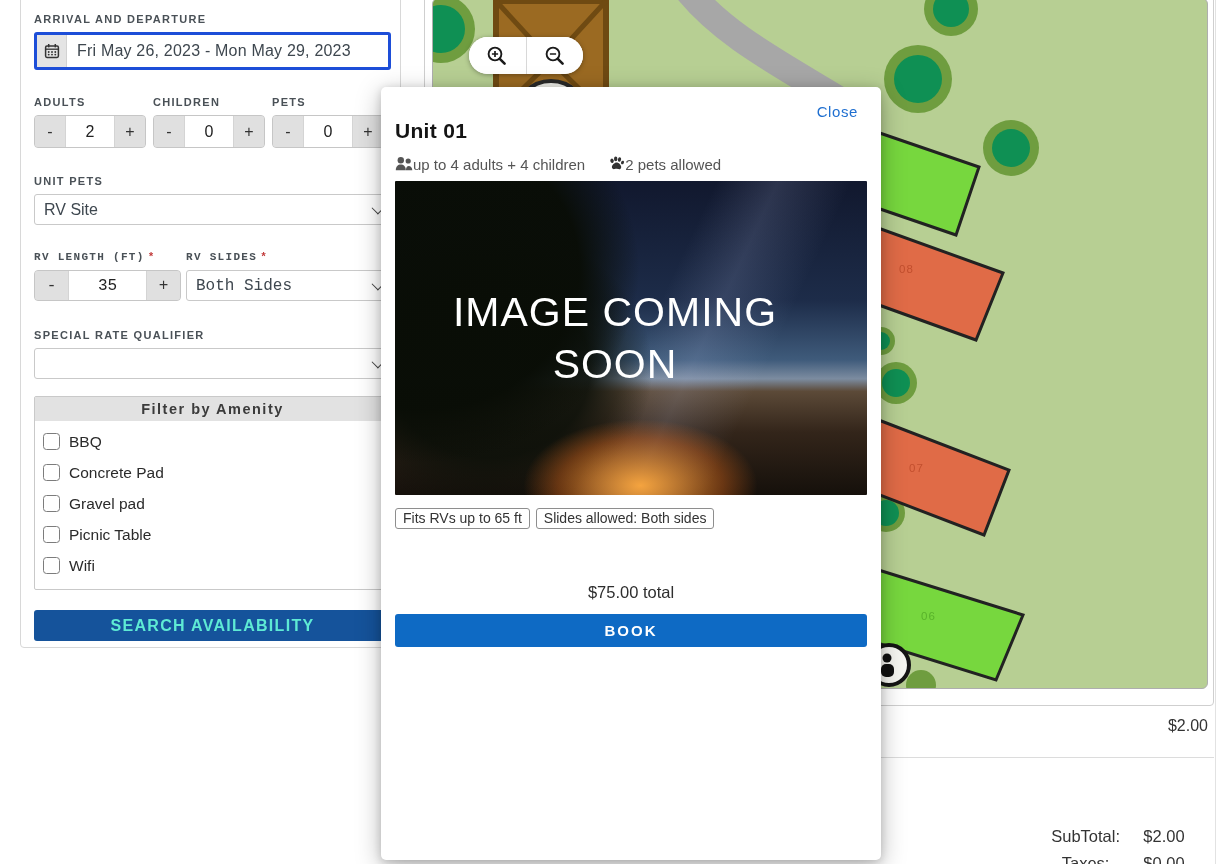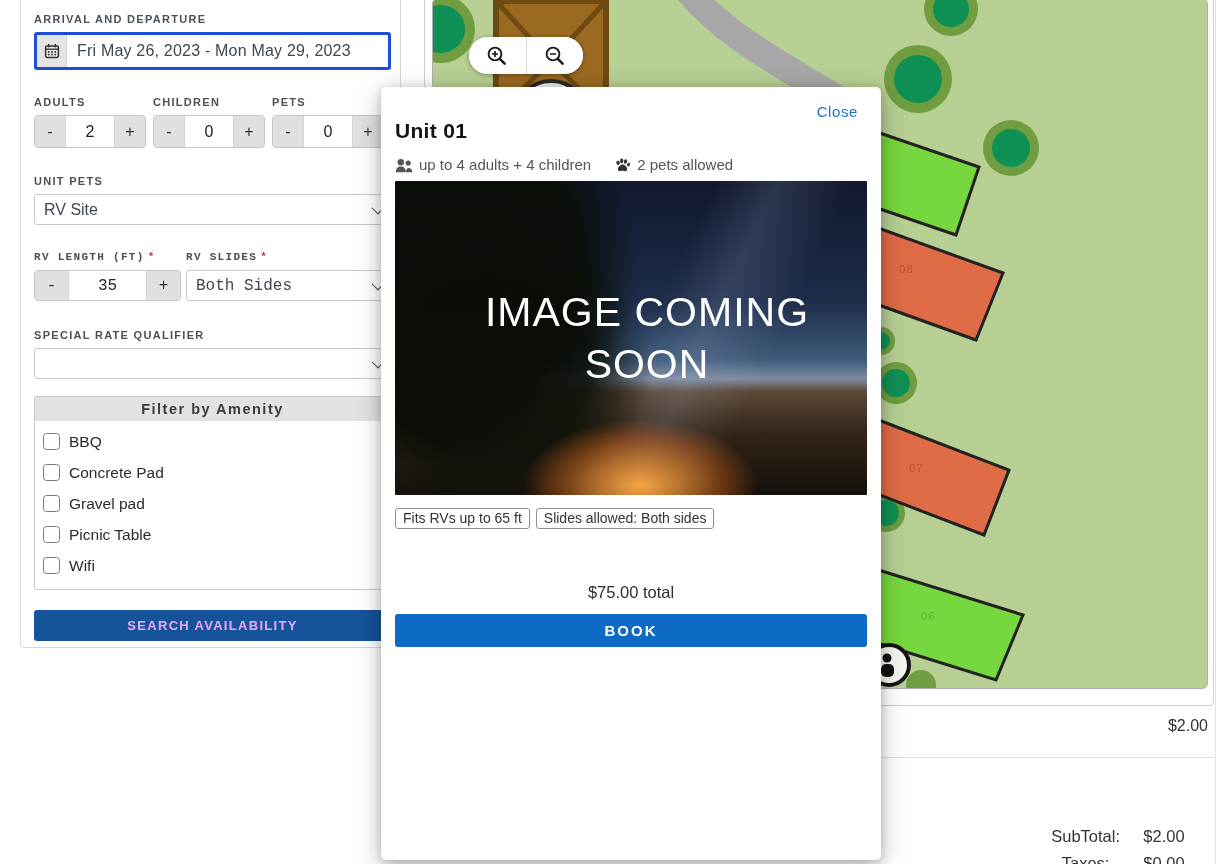--- a/index.html
+++ b/index.html
@@ -30,21 +30,21 @@
   .rv-row{display:flex;gap:5px;margin-bottom:28px;font-family:Liberation Mono, monospace;}
   .rv-row .stepper{width:147px;box-sizing:border-box;}
   .rv-row .st-btn{flex:0 0 33px;}
   .rv-sel{width:205px;}
   .amenity-box{border:1px solid #c9c9c9;border-radius:2px;margin-top:17px;background:#fff;}
   .amenity-head{height:24px;background:#e2e2e2;display:flex;align-items:center;justify-content:center;font-size:14.5px;font-weight:700;color:#3b3b3b;letter-spacing:1.5px;}
   .amenity-items{padding:5px 8px 8px;}
   .chk-row{display:flex;align-items:center;gap:9px;height:31px;cursor:pointer;}
   .chk{width:17px;height:17px;border:1.5px solid #7c7c7c;border-radius:3.5px;background:#fff;box-sizing:border-box;flex:0 0 auto;}
   .chk-lbl{font-size:15.5px;color:#2b2b2b;}
-  .search-btn{display:block;width:100%;height:31px;margin-top:20px;background:#15539b;color:#f0abfc;border:none;border-radius:3px;font-size:13px;font-weight:700;letter-spacing:1.3px;cursor:pointer;font-family:inherit;}
+  .search-btn{display:block;width:100%;height:31px;margin-top:20px;background:#15539b;color:#5eead4;border:none;border-radius:3px;font-size:16px;font-weight:700;letter-spacing:1.3px;cursor:pointer;font-family:inherit;}
   
   .map-card{
     position:absolute;left:424px;top:-10px;width:790px;height:716px;
     border:1px solid #cfcfcf;border-radius:4px;background:#fff;
     box-sizing:border-box;padding:7px;z-index:1;
   }
   .map-canvas{position:relative;width:774px;height:689px;background:#b7cf93;border:1px solid #aeaeae;border-radius:6px;overflow:hidden;}
   .map-canvas svg{display:block;}
   .zoom-pill{position:absolute;left:36px;top:38px;width:114px;height:37px;background:#fff;border-radius:19px;box-shadow:0 1px 5px rgba(0,0,0,.35);display:flex;overflow:hidden;}
   .zoom-btn{flex:1;border:none;background:#fff;display:flex;align-items:center;justify-content:center;cursor:pointer;padding:0;}
@@ -58,24 +58,24 @@
   .right-edge{position:absolute;top:0;right:6px;width:1px;height:864px;background:#e2e2e2;z-index:0;}
   
   .modal{
     position:absolute;left:381px;top:87px;width:500px;height:773px;background:#fff;
     border-radius:5px;box-shadow:0 6px 26px rgba(0,0,0,.28),0 2px 8px rgba(0,0,0,.16);
     padding:0 14px;box-sizing:border-box;z-index:10;
   }
   .close-link{position:absolute;top:15px;right:17px;color:#1f6fd0;font-size:15px;letter-spacing:.6px;text-decoration:none;cursor:pointer;background:none;border:none;font-family:inherit;}
   .modal-title{margin:0;padding-top:32px;font-size:21px;font-weight:700;color:#141414;letter-spacing:.3px;}
   .occ-row{display:flex;align-items:center;gap:24px;margin-top:13px;font-size:15px;color:#555;}
-  .occ-item{display:flex;align-items:flex-end;gap:6px;}
+  .occ-item{display:flex;align-items:flex-start;}
   .photo{
     position:relative;margin-top:8px;height:314px;border-radius:1px;
-    display:flex;align-items:center;justify-content:flex-end;
+    display:flex;align-items:center;justify-content:flex-start;
     background:
       radial-gradient(ellipse 150px 85px at 52% 97%, rgba(255,170,64,.95), rgba(255,120,30,.35) 55%, rgba(0,0,0,0) 78%),
       radial-gradient(ellipse 300px 270px at 6% 28%, rgba(9,13,6,.97) 52%, rgba(9,13,6,0) 72%),
       radial-gradient(ellipse 240px 210px at 20% 60%, rgba(12,16,9,.88) 42%, rgba(12,16,9,0) 68%),
       linear-gradient(115deg, rgba(0,0,0,0) 52%, rgba(185,195,235,.16) 62%, rgba(0,0,0,0) 74%),
       linear-gradient(180deg,#11182e 0%,#1d2c49 38%,#3f5b7b 57%,#7c8ca0 63%,#5c4a38 67%,#33251a 80%,#15100b 100%);
   }
   .photo-text{width:440px;text-align:center;color:#fff;font-size:41px;line-height:1.28;letter-spacing:1px;}
   .tag-row{display:flex;gap:6px;margin-top:13px;}
   .tag{border:1px solid #8e8e8e;border-radius:3px;padding:1px 7px 2px;font-size:14px;color:#333;background:#fff;white-space:nowrap;}

